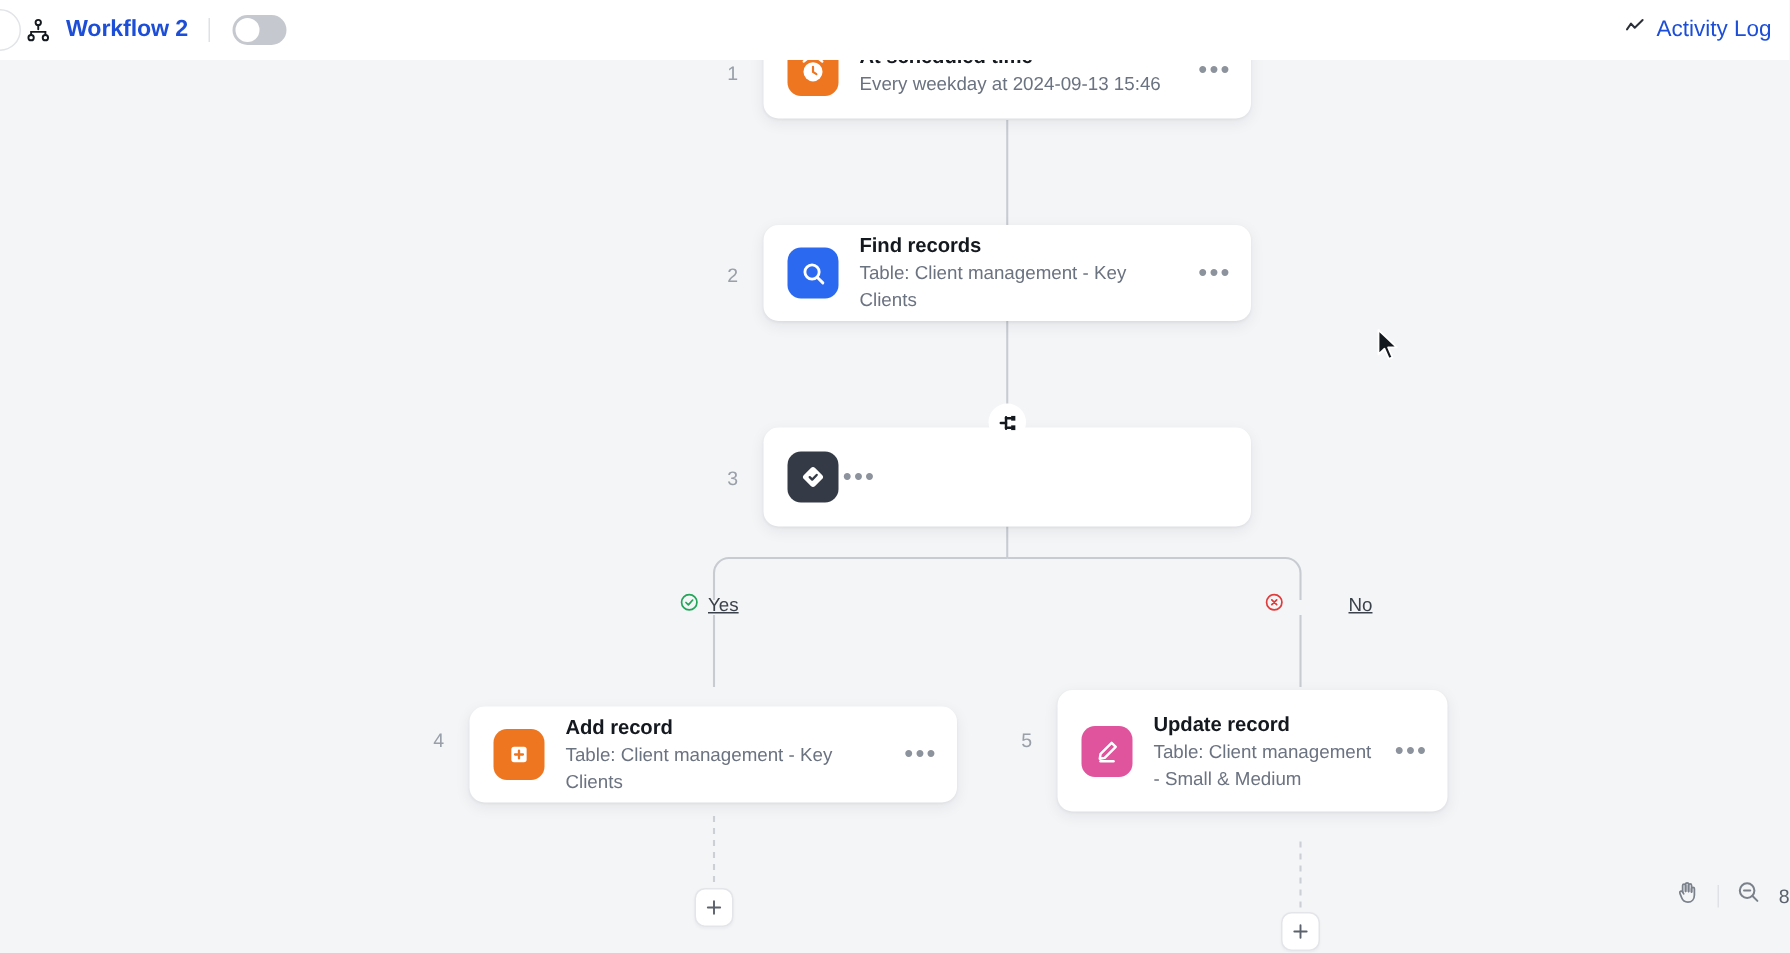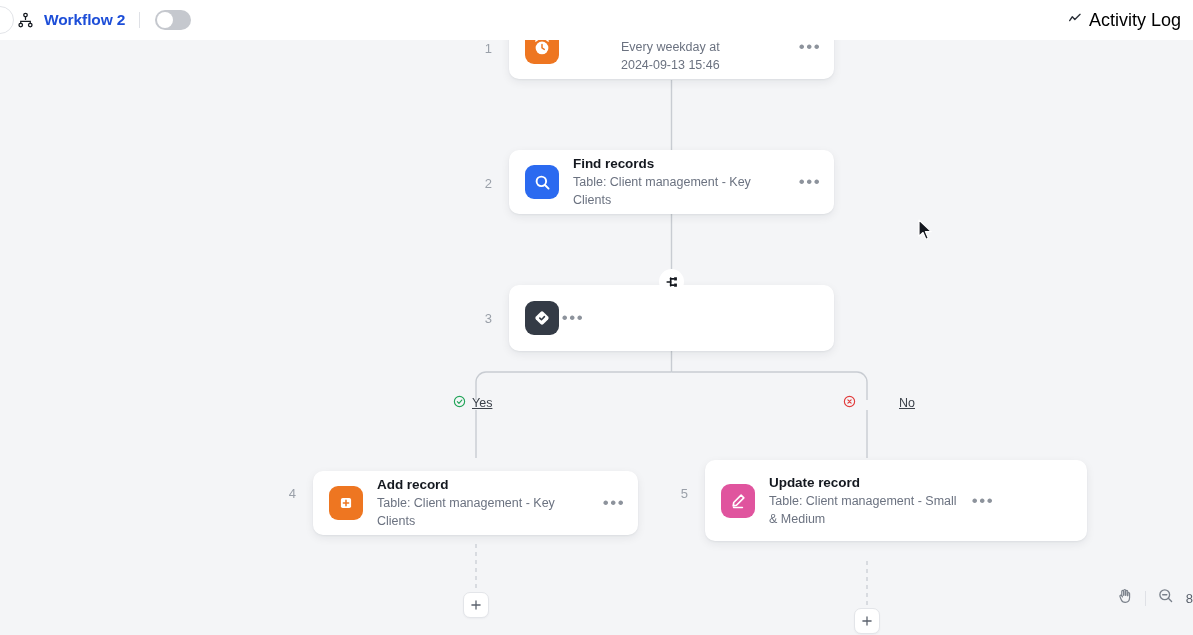--- a/index.html
+++ b/index.html
@@ -42,21 +42,21 @@
     position: relative; cursor: pointer;
   }
   .toggle .knob {
     position: absolute; top: 2px; left: 2px;
     width: 16px; height: 16px; border-radius: 50%;
     background: #fff;
   }
   .activity-log {
     position: absolute; right: 12px; top: 10px;
     display: flex; align-items: center; gap: 6px;
-    font-size: 18px; color: #000000; cursor: pointer;
+    font-size: 15px; color: #1d4ed8; cursor: pointer;
   }
 
   
   .canvas {
     position: absolute; top: 40px; left: 0;
     width: 1193px; height: 595px;
     background: #f4f5f7;
     overflow: hidden;
   }
   .edges { position: absolute; top: 0; left: 0; width: 1193px; height: 595px; }
@@ -197,21 +197,21 @@
     <svg width="14" height="14" viewBox="0 0 16 16" fill="none" stroke="#14181f" stroke-width="1.9" stroke-linecap="round">
       <path d="M2.5 8h4"></path>
       <path d="M6.5 3.6v8.8"></path>
       <path d="M6.5 4.4h3.6M6.5 11.6h3.6"></path>
       <rect x="10.4" y="2.6" width="3.2" height="3.6" fill="#14181f" stroke="none"></rect>
       <rect x="10.4" y="9.8" width="3.2" height="3.6" fill="#14181f" stroke="none"></rect>
     </svg>
   </div>
 
   <div class="node-step" style="left:470px; top:1px;">1</div>
-  <div class="node" style="left:509px; top:-25px; width:325px; height:64px;gap:48px;">
+  <div class="node" style="left:509px; top:-25px; width:325px; height:64px;">
     <div class="node-icon" style="background:#ee7621;">
       <svg width="20" height="20" viewBox="0 0 22 22" fill="none" stroke="#fff" stroke-width="1.7" stroke-linecap="round">
         <circle cx="11" cy="12" r="7" fill="#fff" stroke="none"></circle>
         <path d="M11 8.3V12l2.5 1.6" stroke="#ee7621" stroke-width="1.6"></path>
         <path d="M4.2 4.4L6.6 2.6M17.8 4.4l-2.4-1.8"></path>
       </svg>
     </div>
     <div class="node-text">
       <div class="node-title">At scheduled time</div>
       <div class="node-sub">Every weekday at 2024-09-13 15:46</div>
@@ -274,21 +274,21 @@
       </svg>
     </div>
     <div class="node-text">
       <div class="node-title">Add record</div>
       <div class="node-sub">Table: Client management - Key Clients</div>
     </div>
     <div class="node-menu">•••</div>
   </div>
 
   <div class="node-step" style="left:666px; top:446px;">5</div>
-  <div class="node" style="left:705px; top:420px; width:382px; height:81px;">
+  <div class="node" style="left:705px; top:420px; width:260px; height:81px;">
     <div class="node-icon" style="background:#e0549e;">
       <svg width="20" height="20" viewBox="0 0 22 22" fill="none" stroke="#fff" stroke-width="1.8" stroke-linecap="round" stroke-linejoin="round">
         <path d="M14.4 4.6l3 3-8.1 8.1-3.6.6.6-3.6z"></path>
         <path d="M6.2 18.2h9.6"></path>
       </svg>
     </div>
     <div class="node-text" style="max-width:200px;">
       <div class="node-title">Update record</div>
       <div class="node-sub">Table: Client management - Small &amp; Medium</div>
     </div>

